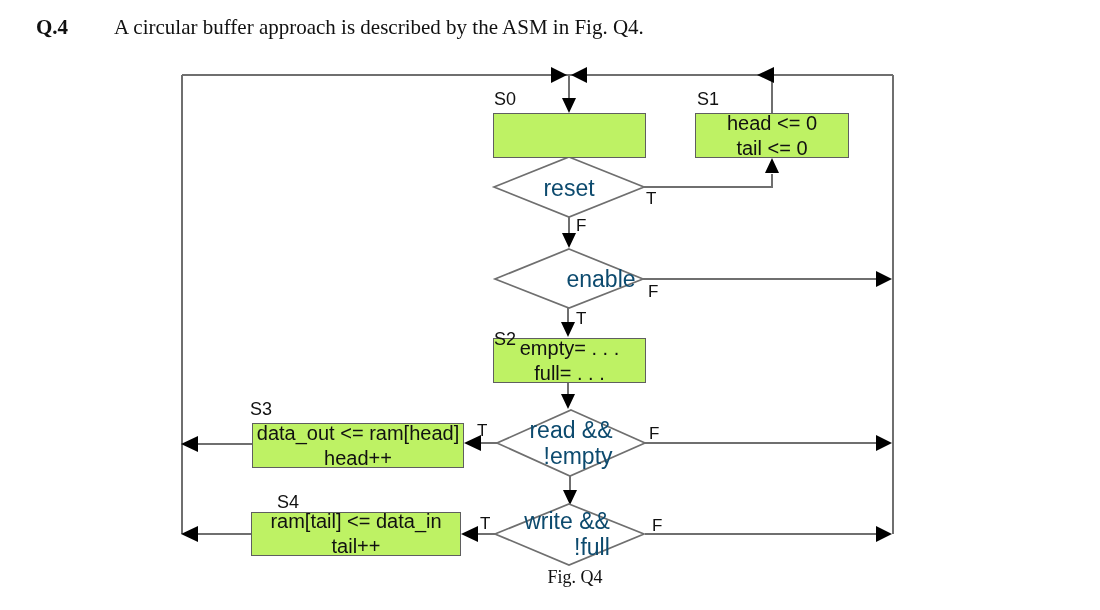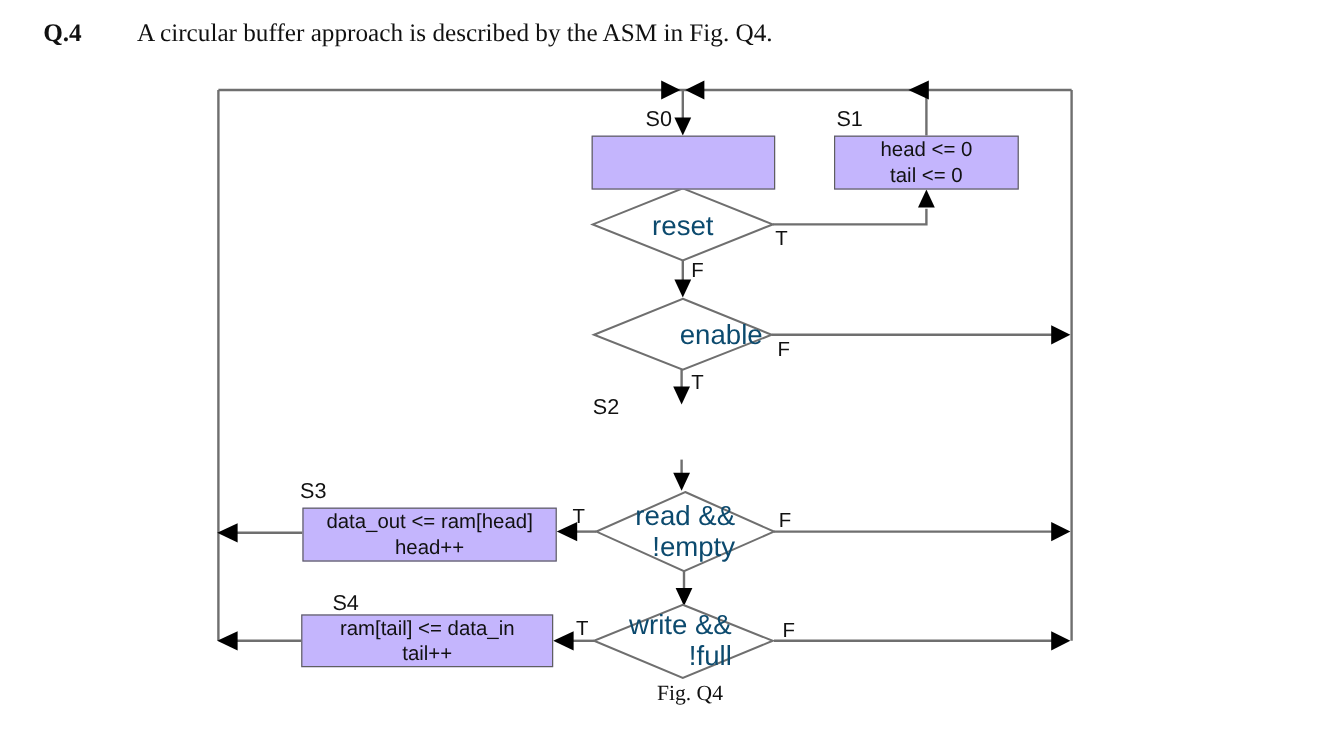--- a/index.html
+++ b/index.html
@@ -8,35 +8,35 @@
 
   
   .title-row{position:absolute;left:36px;top:15px;display:flex;gap:46px;
              font-family:"Liberation Serif",serif;font-size:21px;color:#111;}
   .qnum{font-weight:bold;}
   .caption{position:absolute;left:575px;top:567px;transform:translateX(-50%);
            font-family:"Liberation Serif",serif;font-size:18px;color:#111;white-space:nowrap;}
 
   
   svg#wires{position:absolute;left:0;top:0;}
-  .state-box{position:absolute;background:#c4b5fd;border:1.6px solid #5f5f5f;box-sizing:border-box;
+  .state-box{position:absolute;background:#bef264;border:1.6px solid #5f5f5f;box-sizing:border-box;
              display:flex;flex-direction:column;align-items:center;justify-content:center;
-             font-size:17px;line-height:1.25;color:#111;white-space:nowrap;}
+             font-size:20px;line-height:1.25;color:#111;white-space:nowrap;}
   .state-label{position:absolute;font-size:18px;color:#111;}
   .tf-label{position:absolute;font-size:17px;color:#111;}
   .diamond-label{position:absolute;transform:translate(-50%,-50%);text-align:right;
                  font-size:23px;line-height:1.15;color:#0c4a6e;white-space:nowrap;}
 
   #box-s0{left:493px;top:113px;width:153px;height:45px;}
   #box-s1{left:695px;top:113px;width:154px;height:45px;}
   #box-s2{left:493px;top:338px;width:153px;height:45px;}
   #box-s3{left:252px;top:423px;width:212px;height:45px;}
   #box-s4{left:251px;top:512px;width:210px;height:44px;}
 
-  #lbl-s0{left:494px;top:89px;margin-left:44px;}
+  #lbl-s0{left:494px;top:89px;}
   #lbl-s1{left:697px;top:89px;}
   #lbl-s2{left:494px;top:329px;}
   #lbl-s3{left:250px;top:399px;}
   #lbl-s4{left:277px;top:492px;}
 
   #dlbl-reset{left:569px;top:188px;}
   #dlbl-enable{left:569px;top:279px;margin-left:32px;}
   #dlbl-read{left:571px;top:443px;}
   #dlbl-write{left:567px;top:534px;}
 
@@ -107,20 +107,24 @@
     </g>
   </svg>
 
   <div class="state-box" id="box-s0"></div>
 
   <div class="state-box" id="box-s1">
     <div>head &lt;= 0</div>
     <div>tail &lt;= 0</div>
   </div>
 
+  <div class="state-box" id="box-s2">
+    <div>empty= . . .</div>
+    <div>full= . . .</div>
+  </div>
 
   <div class="state-box" id="box-s3">
     <div>data_out &lt;= ram[head]</div>
     <div>head++</div>
   </div>
 
   <div class="state-box" id="box-s4">
     <div>ram[tail] &lt;= data_in</div>
     <div>tail++</div>
   </div>

